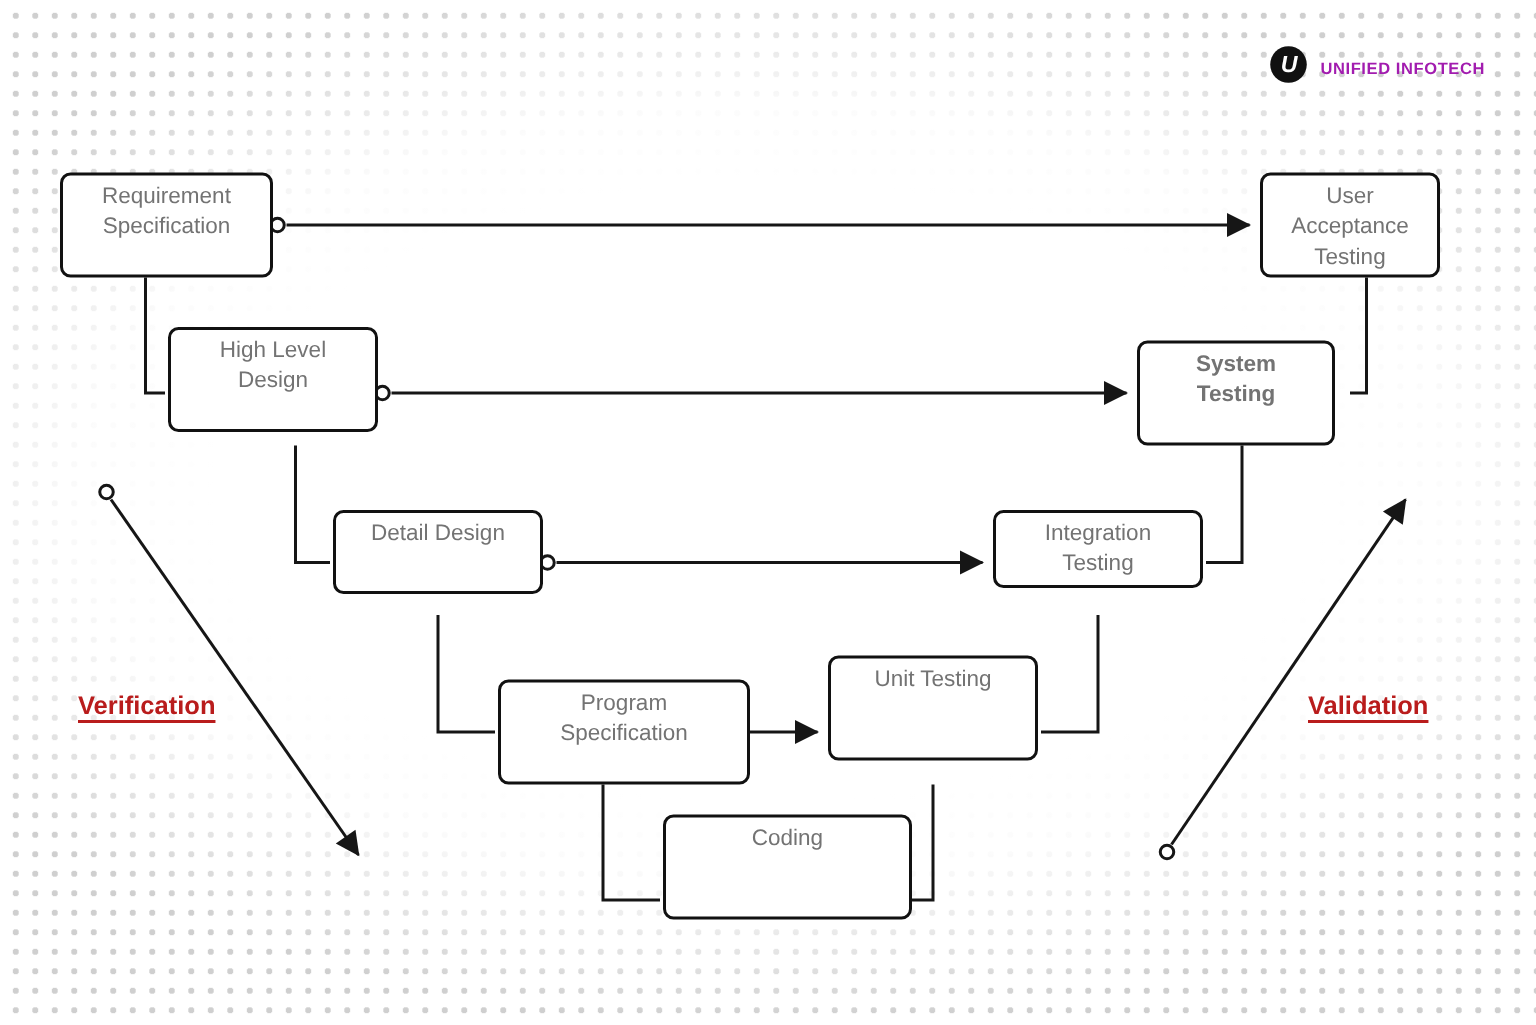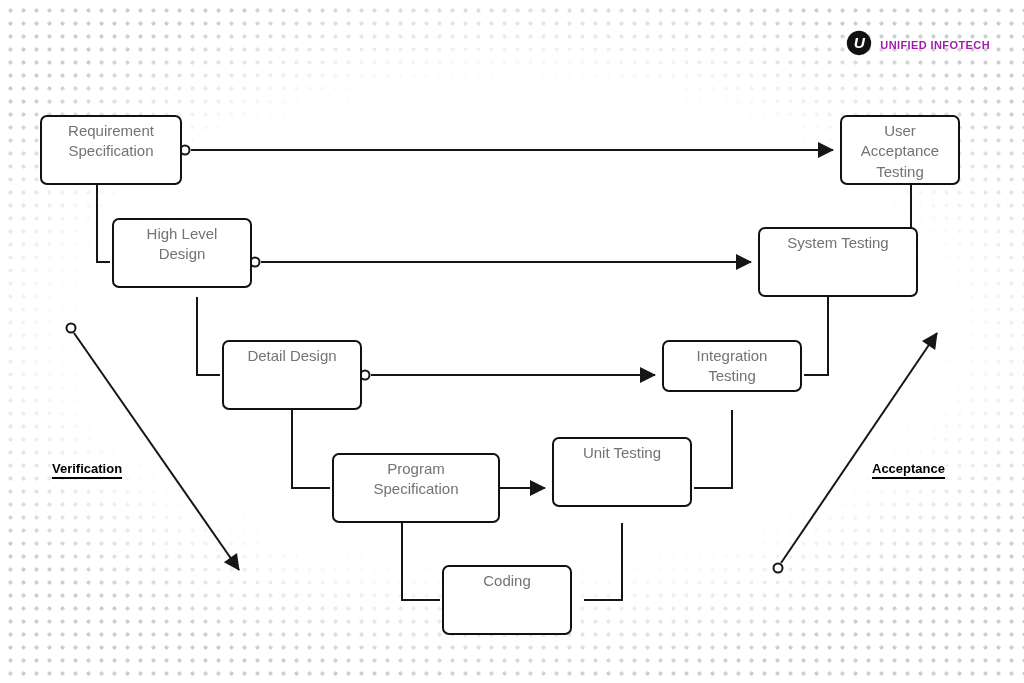--- a/index.html
+++ b/index.html
@@ -39,31 +39,31 @@
   
   .node{
     position:absolute;z-index:3;
     background:#fff;border:2px solid #111;border-radius:7px;
     display:flex;align-items:flex-start;justify-content:center;
     text-align:center;font-size:15px;line-height:1.35;color:#737373;
     padding:4px 10px;box-sizing:border-box;
   }
   .b0{left:40px; top:115px;width:142px;height:70px;}
   .b1{left:112px;top:218px;width:140px;height:70px;}
-  .b2{left:222px;top:340px;width:140px;height:70px;}
+  .b2{left:222px;top:340px;width:140px;height:56px;}
   .b3{left:332px;top:453px;width:168px;height:70px;}
-  .b4{left:442px;top:565px;width:130px;height:70px;}
+  .b4{left:442px;top:543px;width:166px;height:70px;}
   .b5{left:552px;top:437px;width:140px;height:70px;}
   .b6{left:662px;top:340px;width:140px;height:52px;}
-  .b7{left:758px;top:227px;width:160px;height:70px;}
+  .b7{left:758px;top:227px;width:132px;height:70px;font-weight:bold;}
   .b8{left:840px;top:115px;width:120px;height:70px;}
   
   .side-label{
     position:absolute;z-index:4;
-    font-size:13px;font-weight:700;color:#000000;
+    font-size:17px;font-weight:700;color:#b91c1c;
     text-decoration:underline;text-underline-offset:4px;
     text-decoration-thickness:1.5px;
   }
   .side-label.left{left:52px;top:461px;}
   .side-label.right{left:872px;top:461px;}
 </style>
 </head>
 <body>
 
 <div class="canvas">
@@ -152,15 +152,15 @@
     <span>Integration Testing</span>
   </div>
   <div class="node b7">
     <span>System Testing</span>
   </div>
   <div class="node b8">
     <span>User Acceptance Testing</span>
   </div>
 
   <div class="side-label left">Verification</div>
-  <div class="side-label right">Acceptance</div>
+  <div class="side-label right">Validation</div>
 
 </div>
 
 </body></html>

